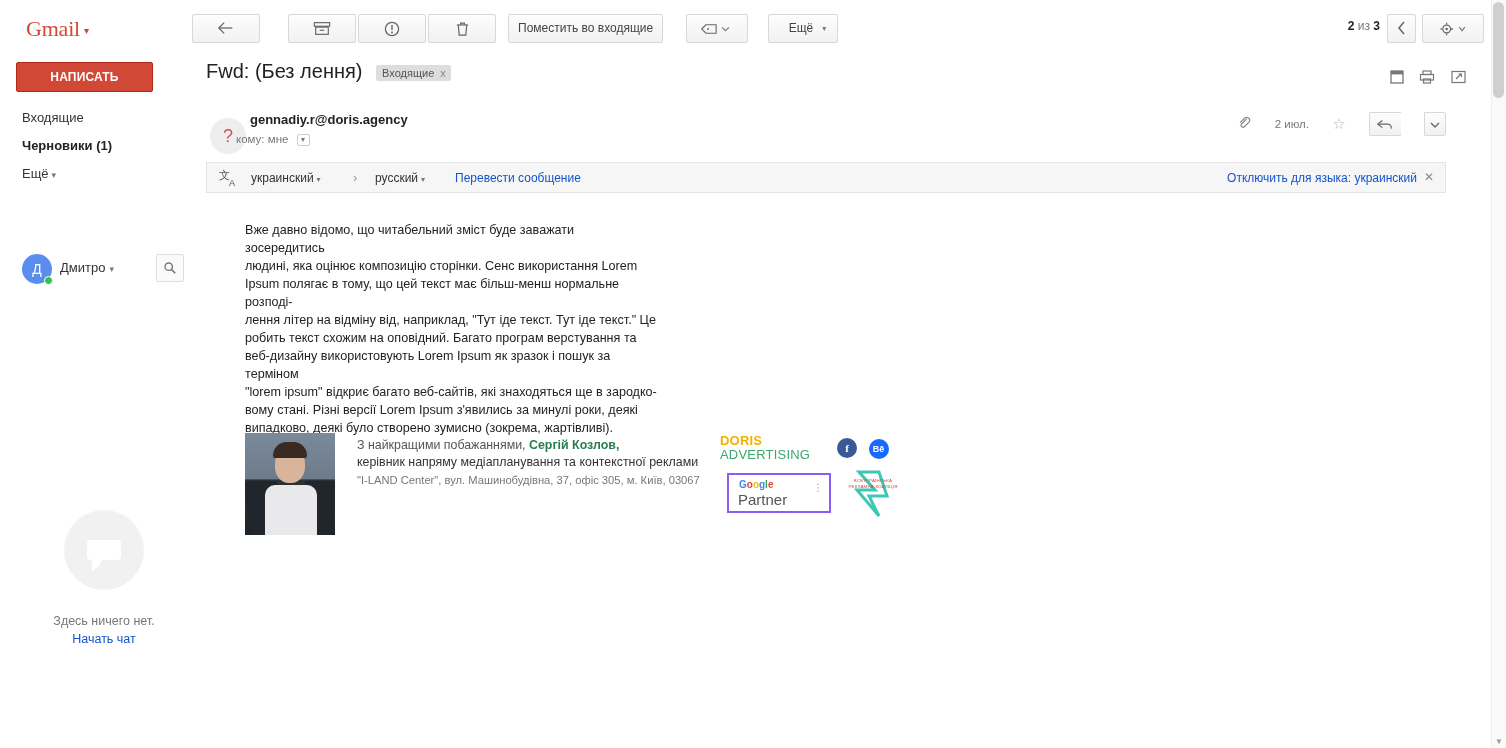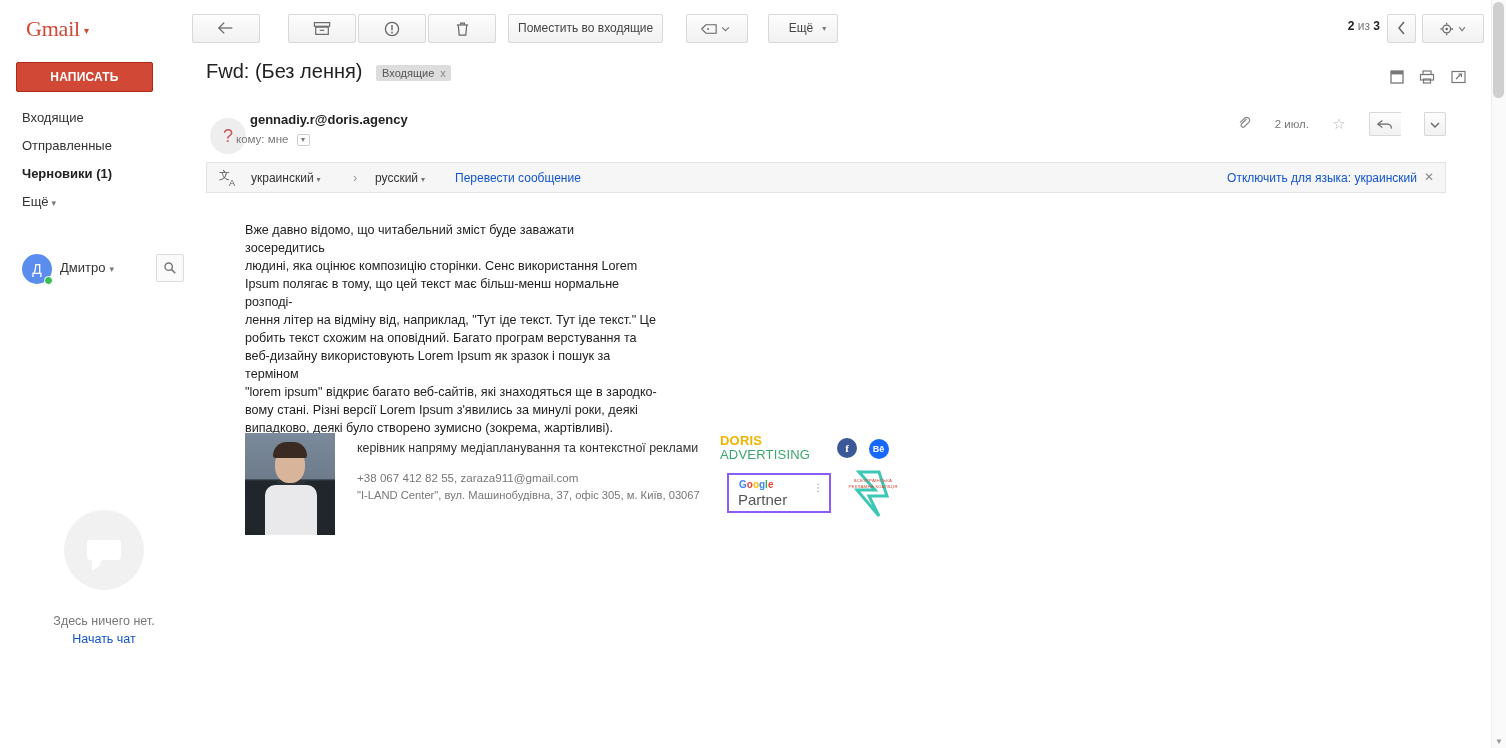--- a/index.html
+++ b/index.html
@@ -334,23 +334,20 @@
     <div class="gmail-logo">
       <span>Gmail</span><span class="caret">▾</span>
     </div>
 
     <div class="compose-btn">НАПИСАТЬ</div>
 
     <div class="navlist">
       <div class="navitem">
         <span>Входящие</span>
       </div>
-      <div class="navitem">
-        <span>Отправленные</span>
-      </div>
       <div class="navitem bold">
         <span>Черновики (1)</span>
       </div>
       <div class="navitem">
         <span>Ещё</span><span class="nav-caret">▾</span>
       </div>
     </div>
 
     <div class="chat-user">
       <div class="avatar-circle">Д</div>
@@ -547,22 +544,24 @@
   <div class="sig">
     <div class="sig-photo">
       <div class="jacketL"></div>
       <div class="jacketR"></div>
       <div class="shirt"></div>
       <div class="face"></div>
       <div class="hair"></div>
     </div>
 
     <div class="sig-lines">
+      <div class="sig-l1">
+        <span>З найкращими побажаннями, </span><b>Сергій Козлов,</b>
+      </div>
       <div class="sig-l2">керівник напряму медіапланування та контекстної реклами</div>
-      <div class="sig-l3">+38 067 412 82 55, zaraza911@gmail.com</div>
       <div class="sig-l4">"I-LAND Center", вул. Машинобудівна, 37, офіс 305, м. Київ, 03067</div>
     </div>
 
     <div class="doris-logo">
       <div class="doris-top">DORIS</div>
       <div class="doris-bot">ADVERTISING</div>
     </div>
 
     <div class="social">
       <span class="soc-circle soc-fb">f</span>

